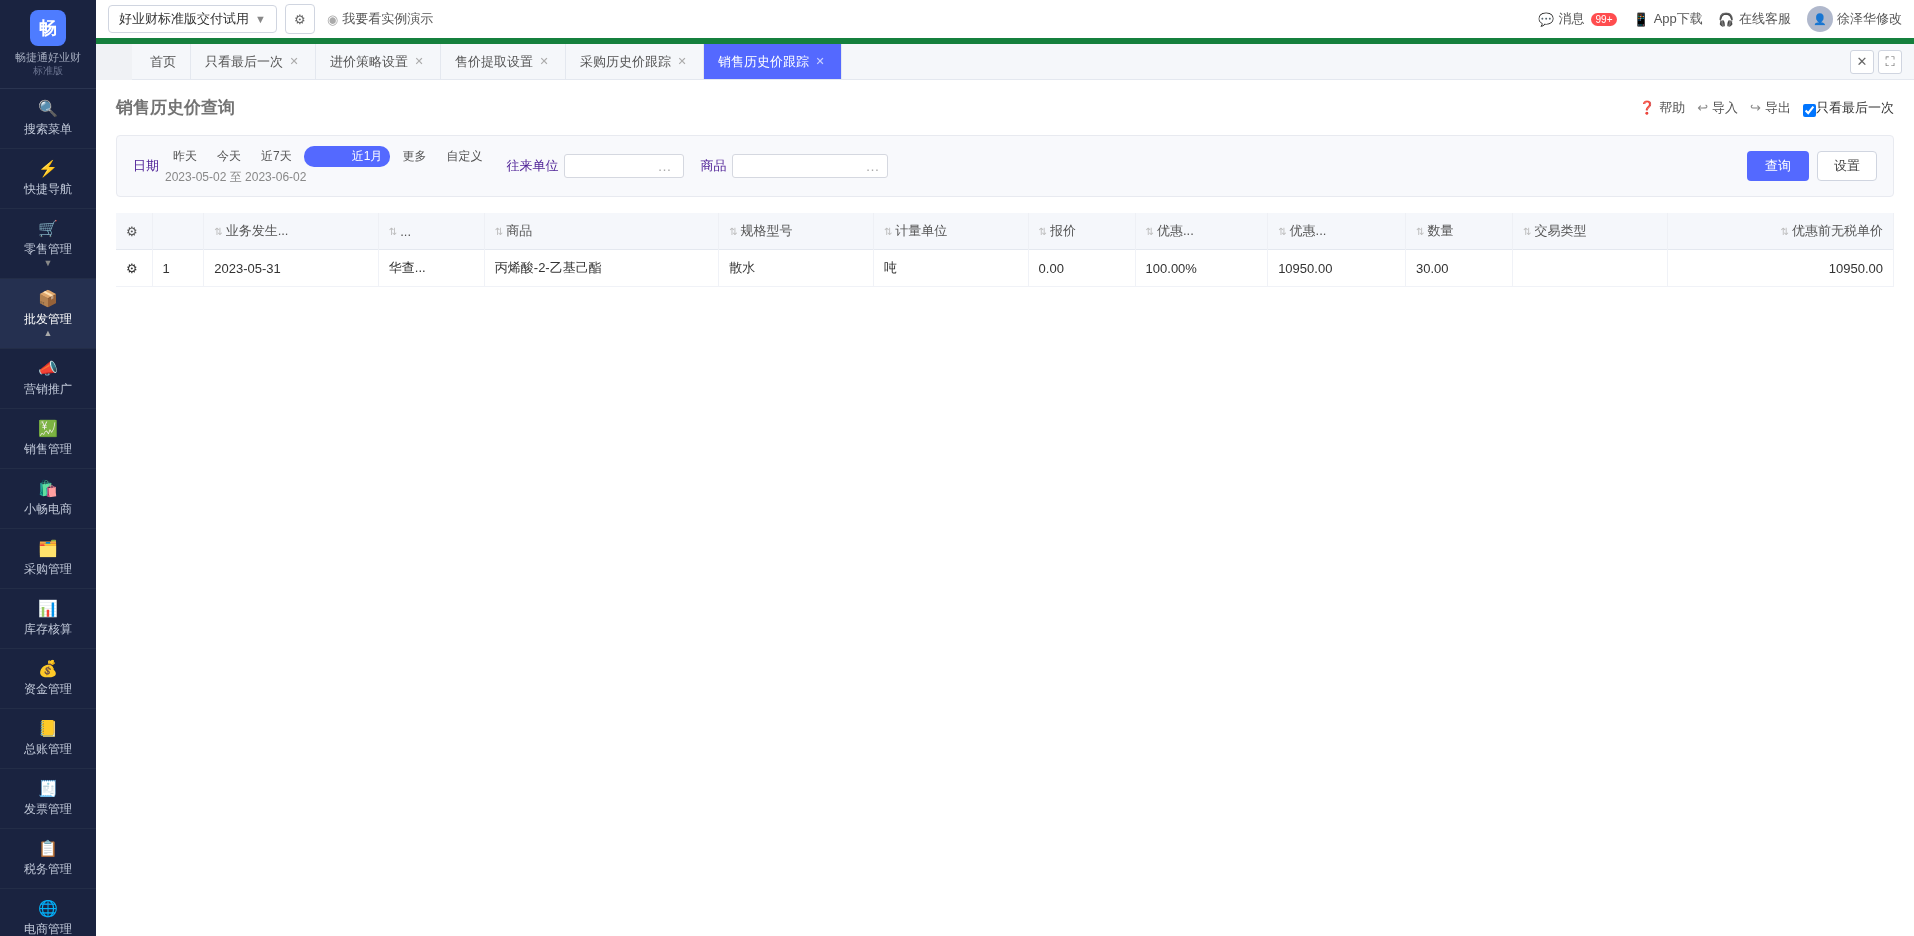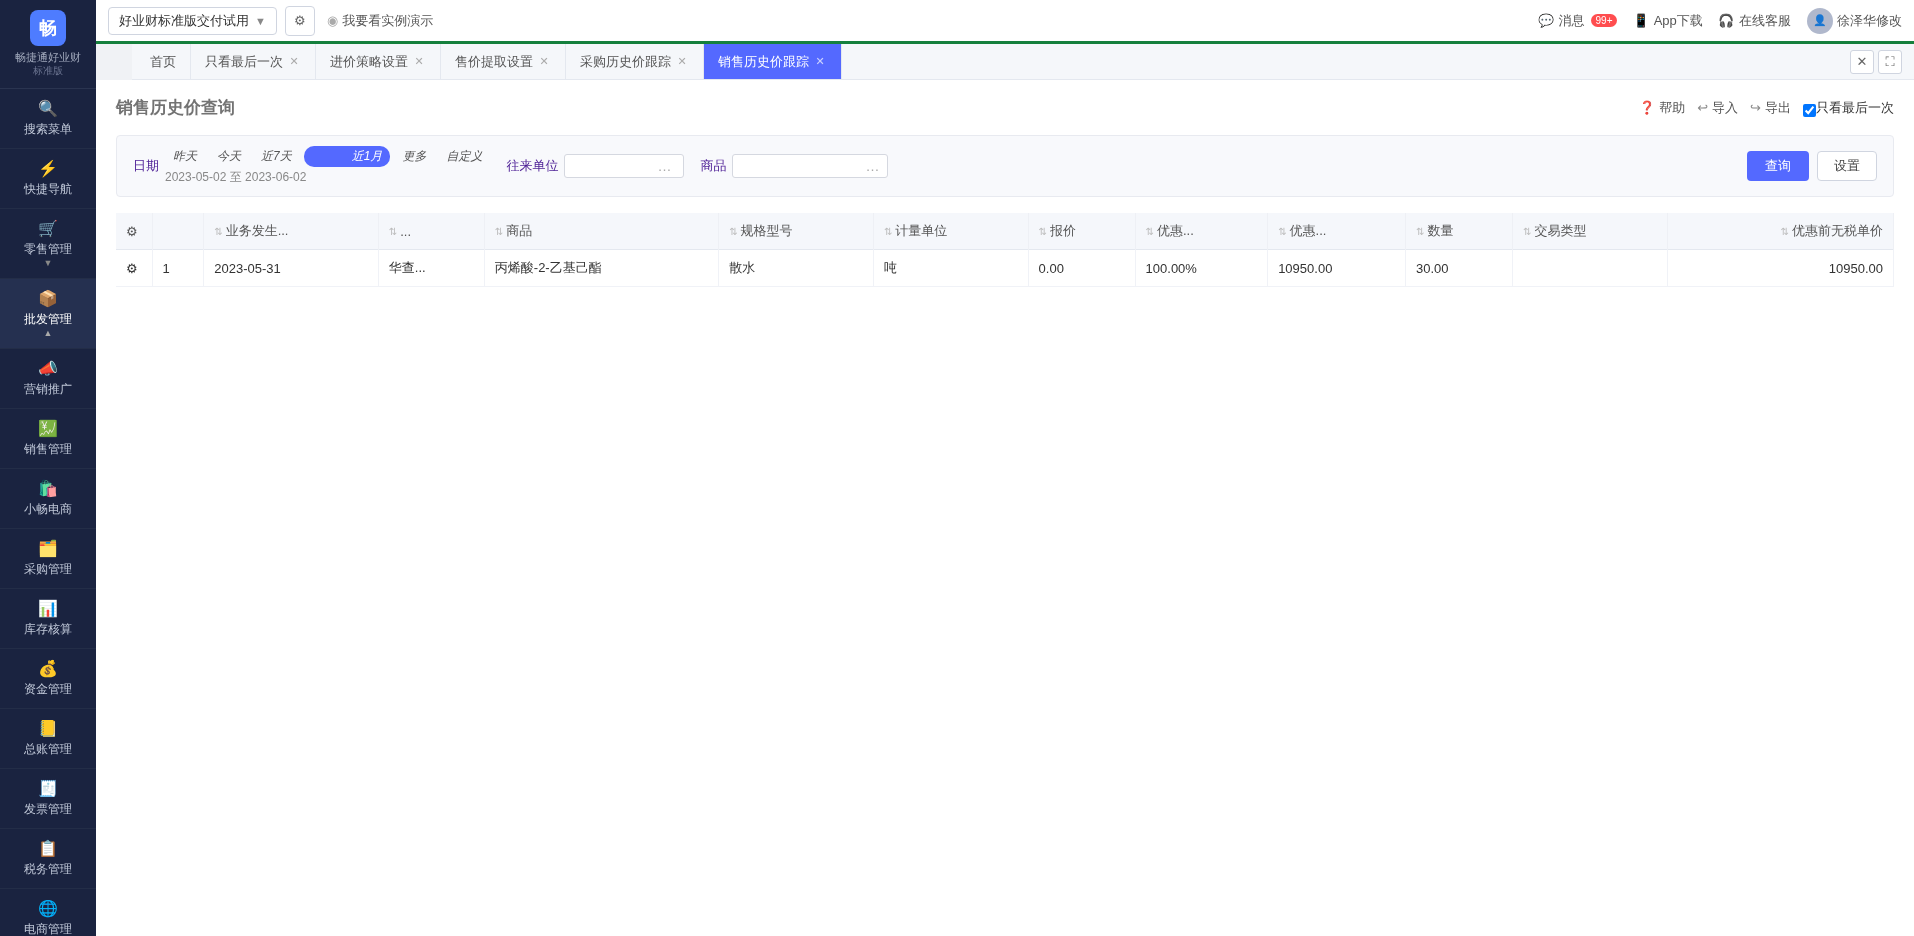--- a/index.html
+++ b/index.html
@@ -54,21 +54,21 @@
       display: flex;
       flex-direction: column;
       height: 100%;
       overflow: hidden;
     }
 
     
     .topbar {
       height: 44px;
       background: #fff;
-      border-bottom: 3px solid #15803d;
+      border-bottom: 6px solid #15803d;
       display: flex;
       align-items: center;
       padding: 0 12px;
       gap: 8px;
       flex-shrink: 0;
     }
     .topbar-dropdown {
       display: flex; align-items: center; gap: 6px;
       border: 1px solid #d0d5e0;
       border-radius: 4px;
@@ -204,21 +204,20 @@
       font-size: 13px; color: #555;
     }
     .filter-label { color: #4c1d95; white-space: nowrap; }
     .date-chips { display: flex; align-items: center; gap: 4px; }
     .date-chip {
       padding: 2px 8px;
       border-radius: 3px;
       font-size: 12px;
       cursor: pointer;
       color: #555;
-      font-style: italic;
     }
     .date-chip.active {
       background: #5469ff;
       color: #fff;
       border-radius: 10px;
       padding-left: 48px;
     }
     .date-range { font-size: 12px; color: #888; margin-top: 2px; }
     .filter-input-wrap {
       display: flex; align-items: center;

